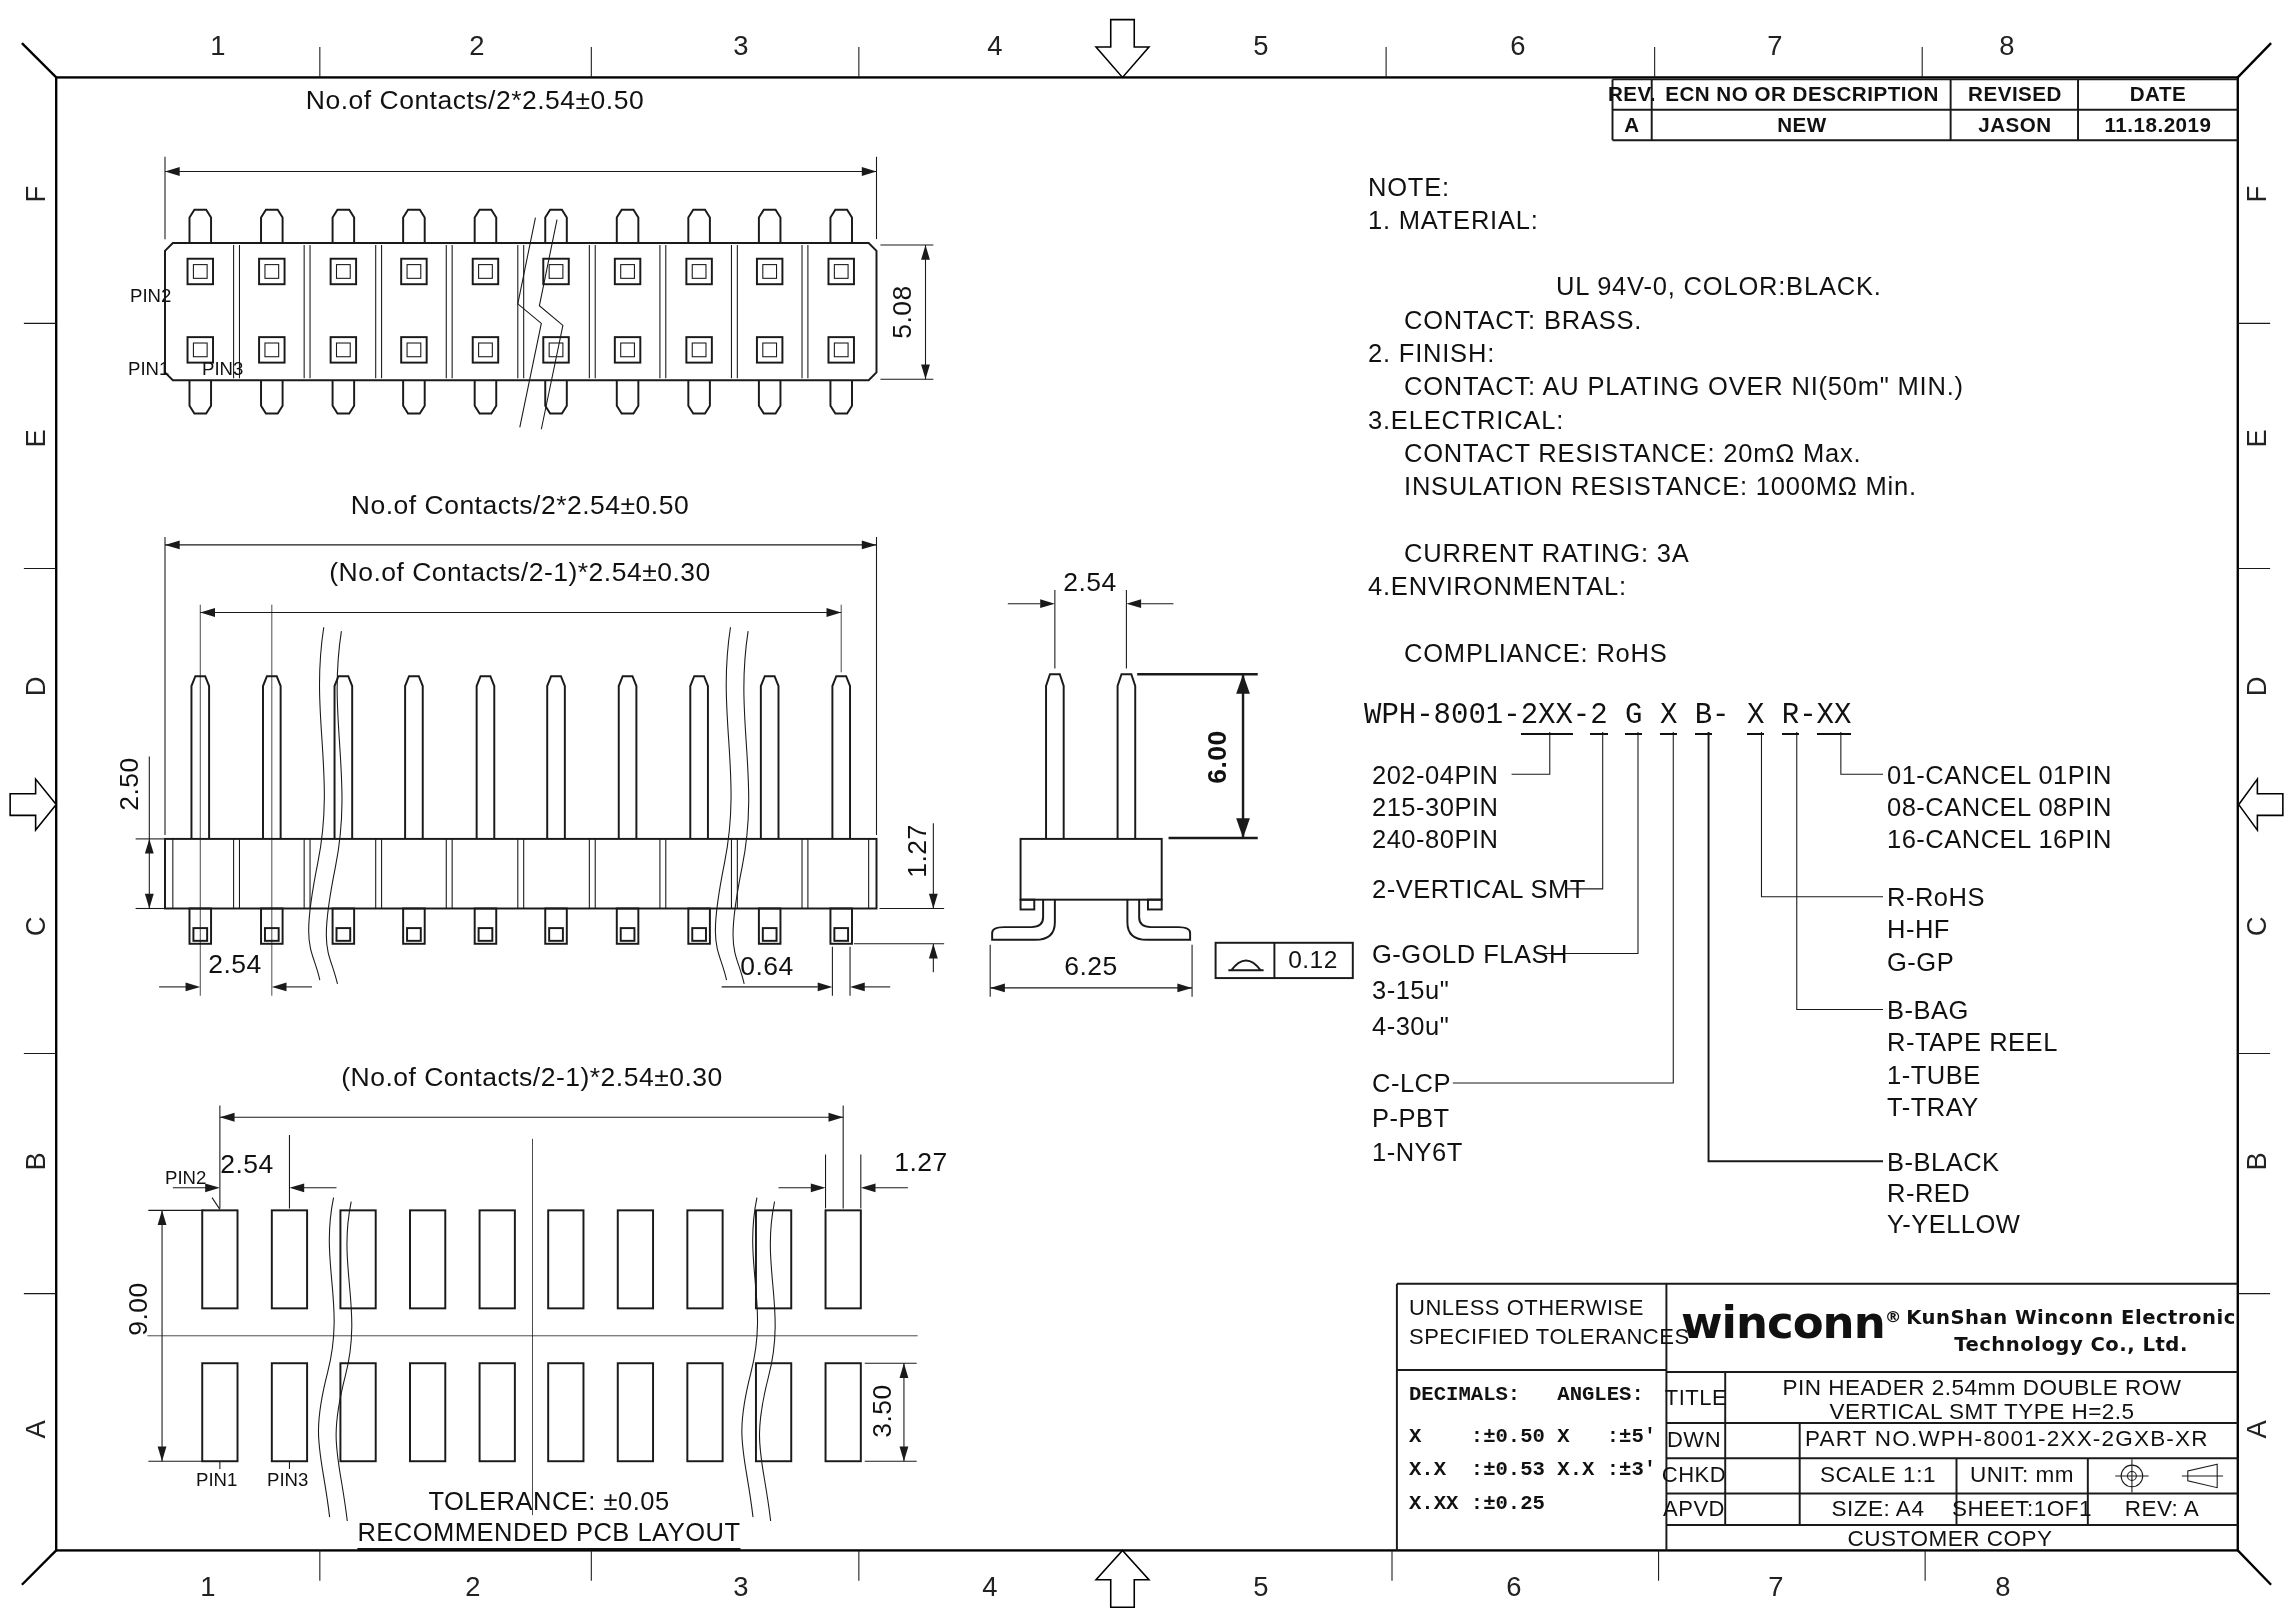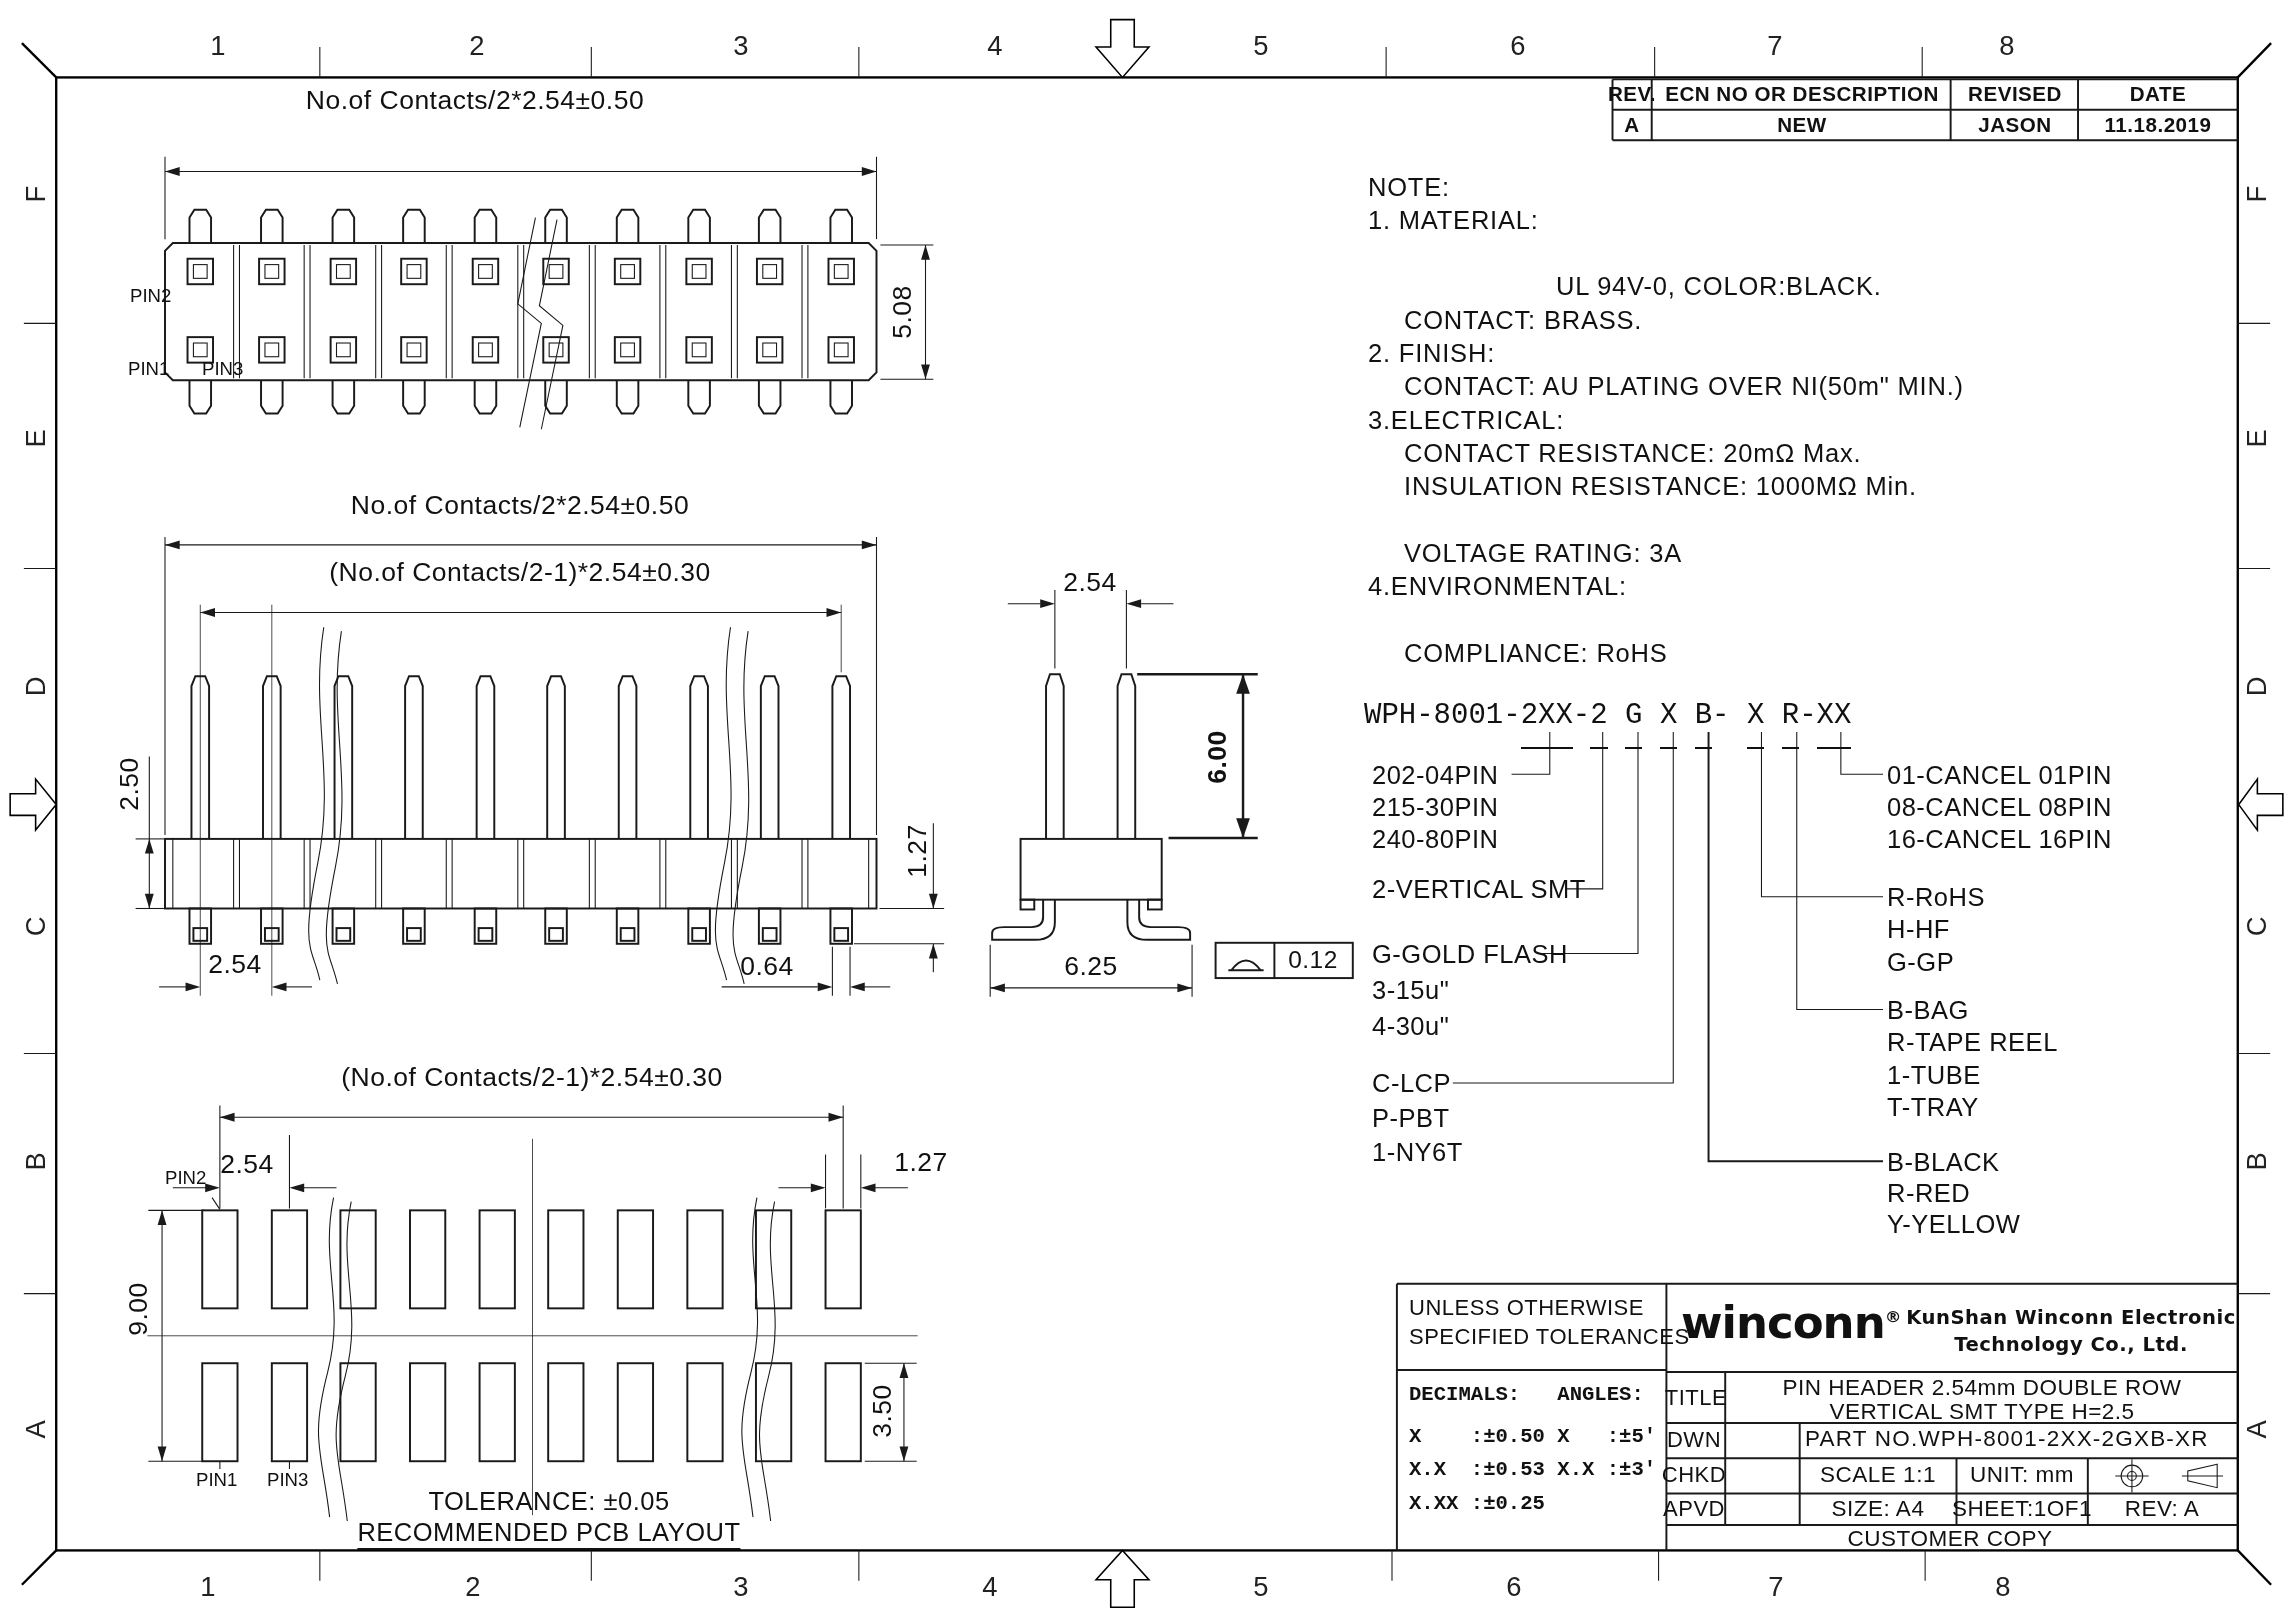--- a/index.html
+++ b/index.html
@@ -16,21 +16,21 @@
   .t{position:absolute;white-space:nowrap;color:#111;font-size:25.5px;letter-spacing:0.5px;line-height:1.1;}
   .cx{transform:translateX(-50%);}
   .rot{transform:translate(-50%,-50%) rotate(-90deg);}
   .zone{font-size:27.4px;color:#222;}
   .rt{font-size:20.6px;font-weight:bold;}
   .note{letter-spacing:0.8px;}
   .opt{font-size:25.5px;}
   .dl{font-size:26.5px;}
   .pin{font-size:18.6px;letter-spacing:0;}
   .code{font-family:"Liberation Mono",monospace;font-size:29px;letter-spacing:0;white-space:pre;}
-  .code .u{border-bottom:2px solid #111;padding-bottom:15px;text-align:center;}
+  .code .u{border-bottom:2px solid #111;padding-bottom:1px;text-align:center;}
   .mono{font-family:"Liberation Mono",monospace;font-size:20.6px;letter-spacing:0;white-space:pre;font-weight:bold;}
   .tb{font-size:22px;}
   .tb23{font-size:22.5px;}
   .logo{font-family:"DejaVu Sans",sans-serif;font-weight:bold;font-size:45px;letter-spacing:-1px;}
   .logo sup{font-size:16.7px;}
   .comp{font-family:"DejaVu Sans",sans-serif;font-weight:bold;font-size:19.6px;line-height:1.25;text-align:center;}
   .under{border-bottom:2px solid #111;padding-bottom:2px;}
 </style>
 </head>
 <body>
@@ -384,21 +384,21 @@
 
 <div class="t note" style="left:1368px;top:173px">NOTE:</div>
 <div class="t note" style="left:1368px;top:206px">1. MATERIAL:</div>
 <div class="t note" style="left:1556px;top:272px">UL 94V-0, COLOR:BLACK.</div>
 <div class="t note" style="left:1404px;top:306px">CONTACT: BRASS.</div>
 <div class="t note" style="left:1368px;top:339px">2. FINISH:</div>
 <div class="t note" style="left:1404px;top:372px">CONTACT: AU PLATING OVER NI(50m" MIN.)</div>
 <div class="t note" style="left:1368px;top:406px">3.ELECTRICAL:</div>
 <div class="t note" style="left:1404px;top:439px">CONTACT RESISTANCE: 20mΩ Max.</div>
 <div class="t note" style="left:1404px;top:472px">INSULATION RESISTANCE: 1000MΩ Min.</div>
-<div class="t note" style="left:1404px;top:539px">VOLTAGE RATING: 3A</div>
+<div class="t note" style="left:1404px;top:539px">CURRENT RATING: 3A</div>
 <div class="t note" style="left:1368px;top:572px">4.ENVIRONMENTAL:</div>
 <div class="t note" style="left:1404px;top:639px">COMPLIANCE: RoHS</div>
 
 <div class="t code" style="left:1364px;top:700px"><span>WPH-8001-</span><span class="u">2XX</span><span>-</span><span class="u">2</span><span> </span><span class="u">G</span><span> </span><span class="u">X</span><span> </span><span class="u">B</span><span>-</span><span> </span><span class="u">X</span><span> </span><span class="u">R</span><span>-</span><span class="u">XX</span></div>
 
 <div class="t opt" style="left:1372px;top:761px">202-04PIN</div>
 <div class="t opt" style="left:1372px;top:793px">215-30PIN</div>
 <div class="t opt" style="left:1372px;top:825px">240-80PIN</div>
 <div class="t opt" style="left:1372px;top:875px">2-VERTICAL SMT</div>
 <div class="t opt" style="left:1372px;top:940px">G-GOLD FLASH</div>

